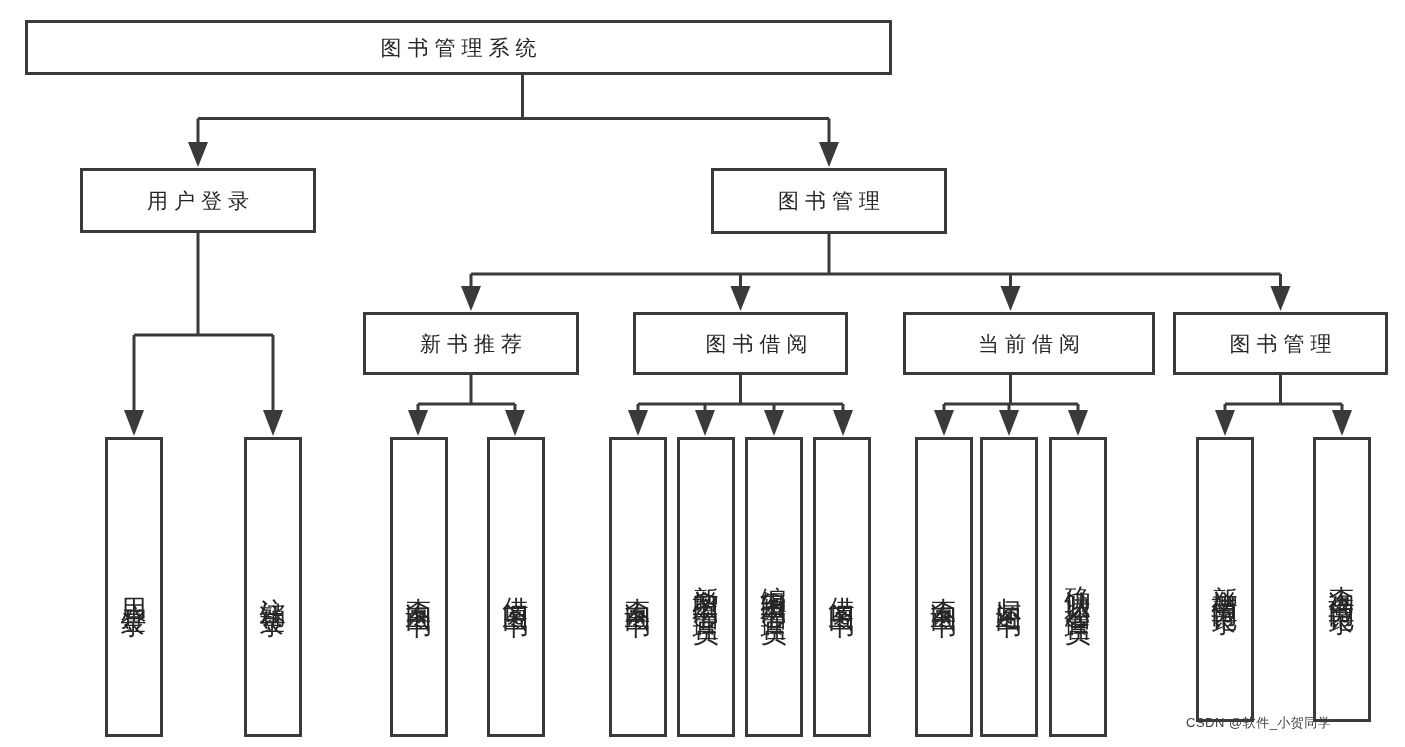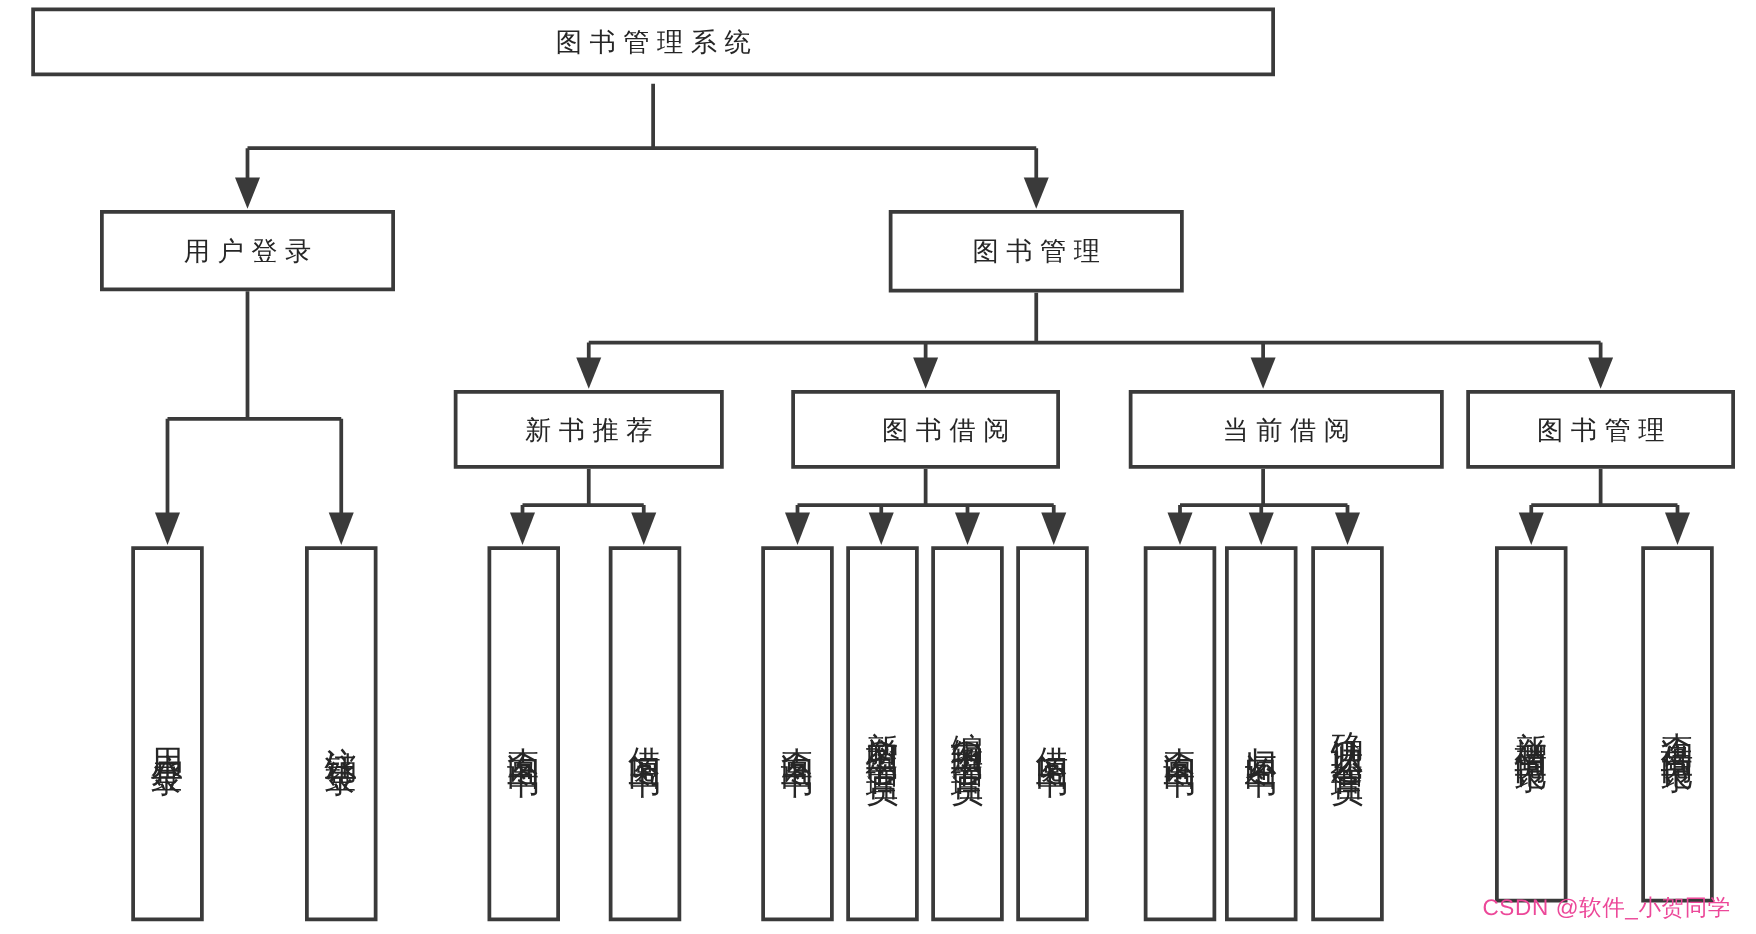--- a/index.html
+++ b/index.html
@@ -32,23 +32,23 @@
     writing-mode:vertical-rl;
     text-orientation:mixed;
     font-size:26px;
     letter-spacing:5px;
     line-height:1;
     color:#262626;
   }
   .watermark{
     position:absolute;
     left:1186px;top:714px;
-    font-size:18px;
+    font-size:13px;
     letter-spacing:0.5px;
-    color:#ec4899;
+    color:#404040;
     white-space:nowrap;
     z-index:5;
   }
 </style>
 </head>
 <body>
 
 <div class="stage">
 
   <svg class="connectors" viewBox="0 0 1405 747" xmlns="http://www.w3.org/2000/svg">
@@ -87,21 +87,21 @@
       <polygon points="999,410 1019,410 1009,436"></polygon>
       <polygon points="1068,410 1088,410 1078,436"></polygon>
     </g>
     <g>
       <path d="M1280.5 375 V405.5 M1225 404 H1342 M1225 404 V413 M1342 404 V413"></path>
       <polygon points="1215,410 1235,410 1225,436"></polygon>
       <polygon points="1332,410 1352,410 1342,436"></polygon>
     </g>
   </svg>
 
-  <div class="node" style="left:25px;top:6px;width:995px;height:55px;">
+  <div class="node" style="left:25px;top:20px;width:867px;height:55px;">
     <span class="h-label">图书管理系统</span>
   </div>
 
   <div class="node" style="left:80px;top:168px;width:236px;height:65px;">
     <span class="h-label">用户登录</span>
   </div>
   <div class="node" style="left:363px;top:312px;width:216px;height:63px;">
     <span class="h-label">新书推荐</span>
   </div>
 

